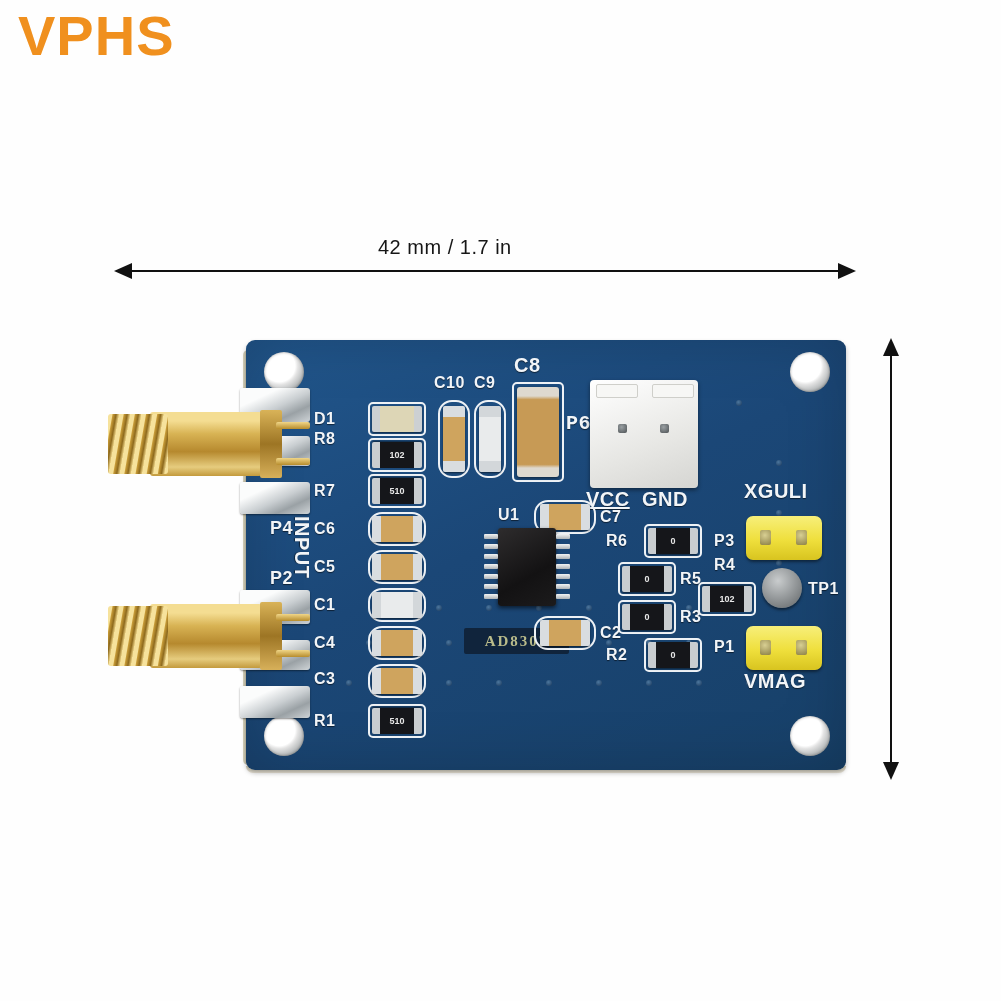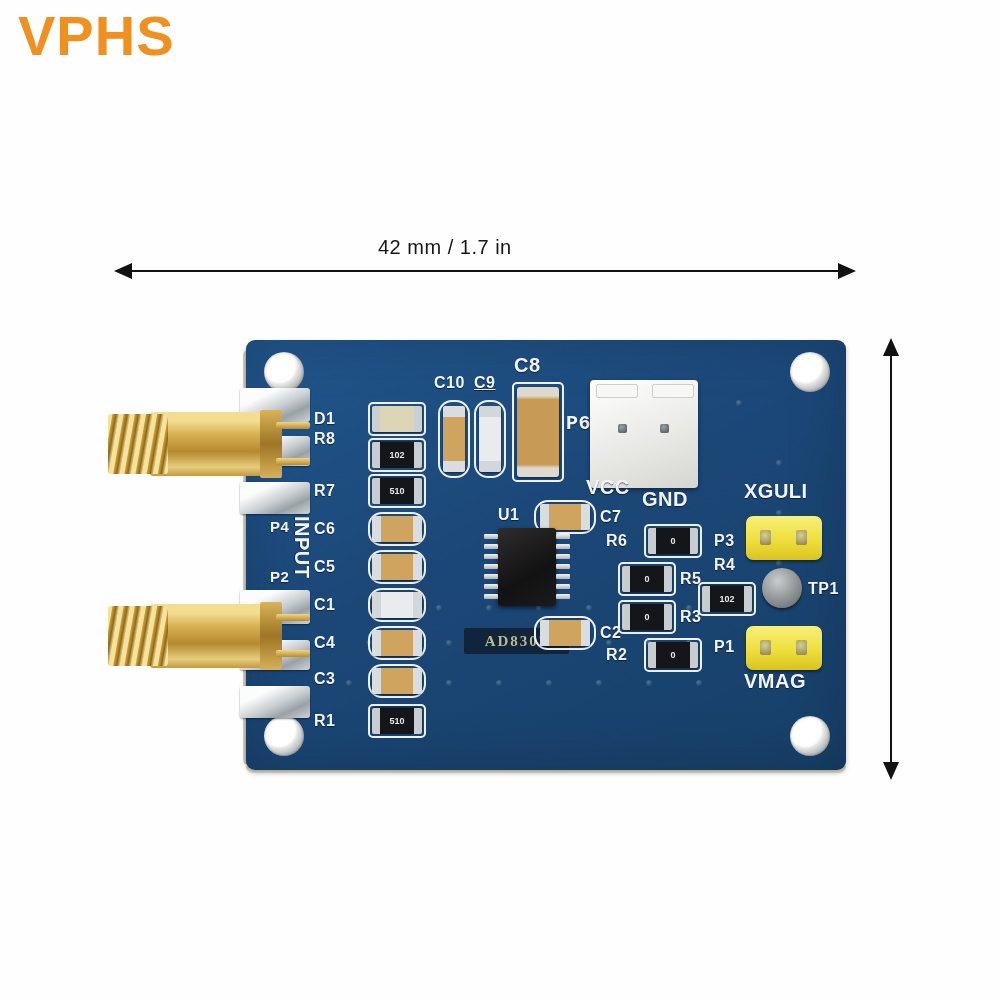--- a/index.html
+++ b/index.html
@@ -36,21 +36,21 @@
   .pcb-edge-l{position:absolute;left:243px;top:350px;width:5px;height:415px;
             background:linear-gradient(90deg,#d8d3bd,#b9b49e);border-radius:9px 0 0 9px;}
 
   .hole{position:absolute;width:40px;height:40px;border-radius:50%;
         background:radial-gradient(circle at 38% 35%,#ffffff 0 44%,#e4e4e4 52%,#b9bcbd 70%,#8e9496 88%,#6e7578 100%);
         box-shadow:inset 0 0 3px rgba(0,0,0,.4);}
 
   .silk{position:absolute;color:#f2f5f8;font-weight:bold;font-size:16px;
         font-family:"Liberation Sans",sans-serif;letter-spacing:.5px;
         text-shadow:0 1px 1px rgba(0,0,0,.55);white-space:nowrap;}
-  .silk.sm{font-size:15px;}
+  .silk.sm{font-size:18px;}
   .silk.lg{font-size:20px;}
 
   .pad-outline{position:absolute;border:2px solid #eef2f6;border-radius:5px;box-sizing:border-box;}
 
   .cap{position:absolute;border-radius:2px;
        background:linear-gradient(90deg,#d9dde0 0 18%,#cfa45e 18% 82%,#d9dde0 82% 100%);
        box-shadow:0 1px 2px rgba(0,0,0,.5);}
   .cap.white{background:linear-gradient(90deg,#d3d7da 0 18%,#e9ebec 18% 82%,#d3d7da 82% 100%);}
   .res{position:absolute;border-radius:2px;
        background:linear-gradient(90deg,#c9cdd0 0 16%,#15161a 16% 84%,#c9cdd0 84% 100%);
@@ -211,34 +211,34 @@
   <div class="silk" style="left:68px;top:372px;">R1</div>
 
   <div class="pad-outline" style="left:192px;top:60px;width:32px;height:78px;border-radius:14px;"></div>
   <div class="cap" style="left:197px;top:66px;width:22px;height:66px;
        background:linear-gradient(180deg,#d9dde0 0 16%,#cfa45e 16% 84%,#d9dde0 84% 100%);"></div>
   <div class="silk" style="left:188px;top:34px;">C10</div>
 
   <div class="pad-outline" style="left:228px;top:60px;width:32px;height:78px;border-radius:14px;"></div>
   <div class="cap white" style="left:233px;top:66px;width:22px;height:66px;
        background:linear-gradient(180deg,#d3d7da 0 16%,#e9ebec 16% 84%,#d3d7da 84% 100%);"></div>
-  <div class="silk" style="left:228px;top:34px;text-decoration:underline;">C9</div>
+  <div class="silk" style="left:228px;top:34px;">C9</div>
 
   <div class="pad-outline" style="left:266px;top:42px;width:52px;height:100px;"></div>
   <div class="tant" style="left:271px;top:47px;width:42px;height:90px;"></div>
   <div class="silk lg" style="left:268px;top:14px;">C8</div>
 
   <div class="silk lg" style="left:320px;top:72px;font-family:Liberation Mono, monospace;">P6</div>
   <div class="conn" style="left:344px;top:40px;width:108px;height:108px;">
     <div class="conn-slot" style="left:6px;top:4px;width:40px;height:12px;"></div>
     <div class="conn-slot" style="left:62px;top:4px;width:40px;height:12px;"></div>
     <div class="conn-pin" style="left:28px;top:44px;"></div>
     <div class="conn-pin" style="left:70px;top:44px;"></div>
   </div>
-  <div class="silk lg" style="left:340px;top:136px;">VCC</div>
+  <div class="silk lg" style="left:340px;top:148px;text-decoration:underline;">VCC</div>
   <div class="silk lg" style="left:396px;top:148px;">GND</div>
 
   <div class="pad-outline" style="left:288px;top:160px;width:62px;height:34px;border-radius:14px;"></div>
   <div class="cap" style="left:294px;top:164px;width:50px;height:26px;"></div>
   <div class="silk" style="left:354px;top:168px;">C7</div>
 
   <div class="pad-outline" style="left:288px;top:276px;width:62px;height:34px;border-radius:14px;"></div>
   <div class="cap" style="left:294px;top:280px;width:50px;height:26px;"></div>
   <div class="silk" style="left:354px;top:284px;text-align:center;">C2</div>
 

